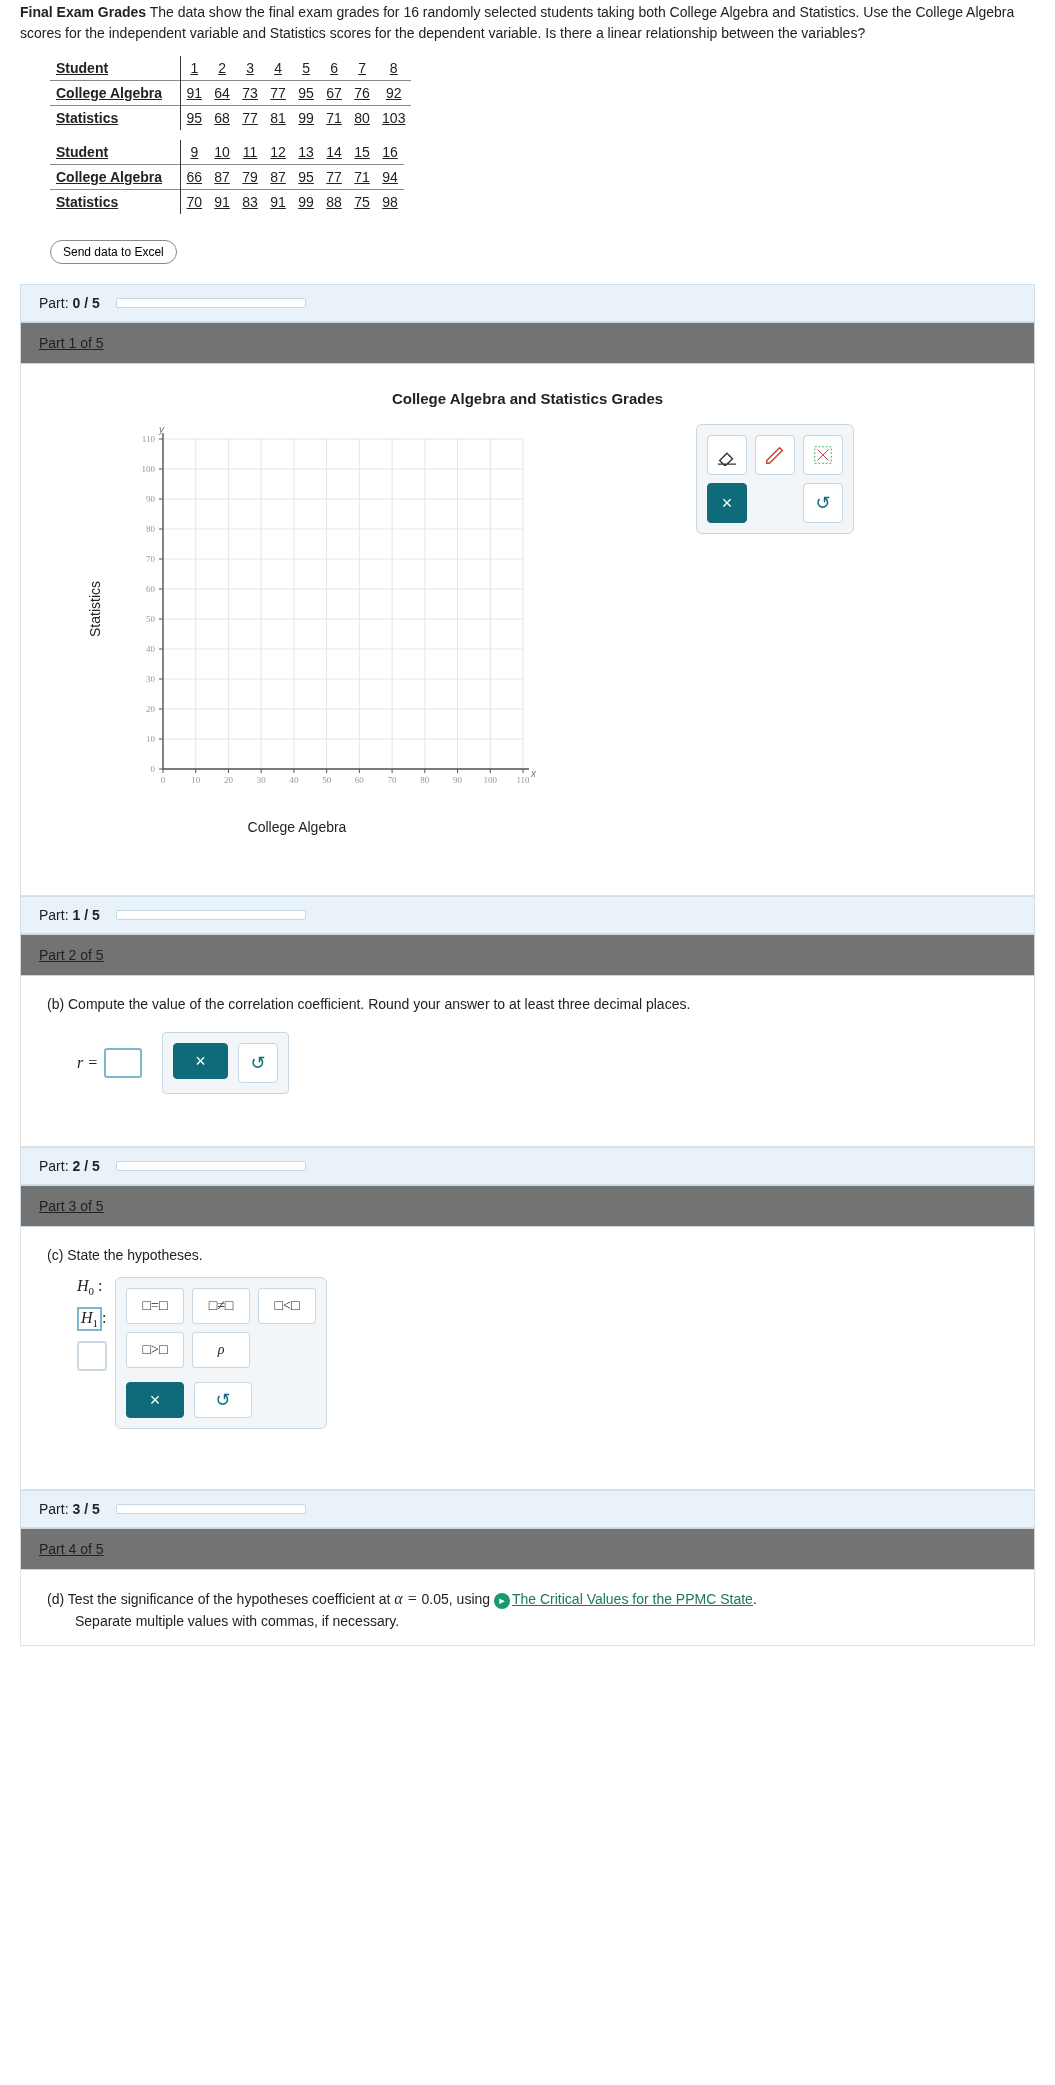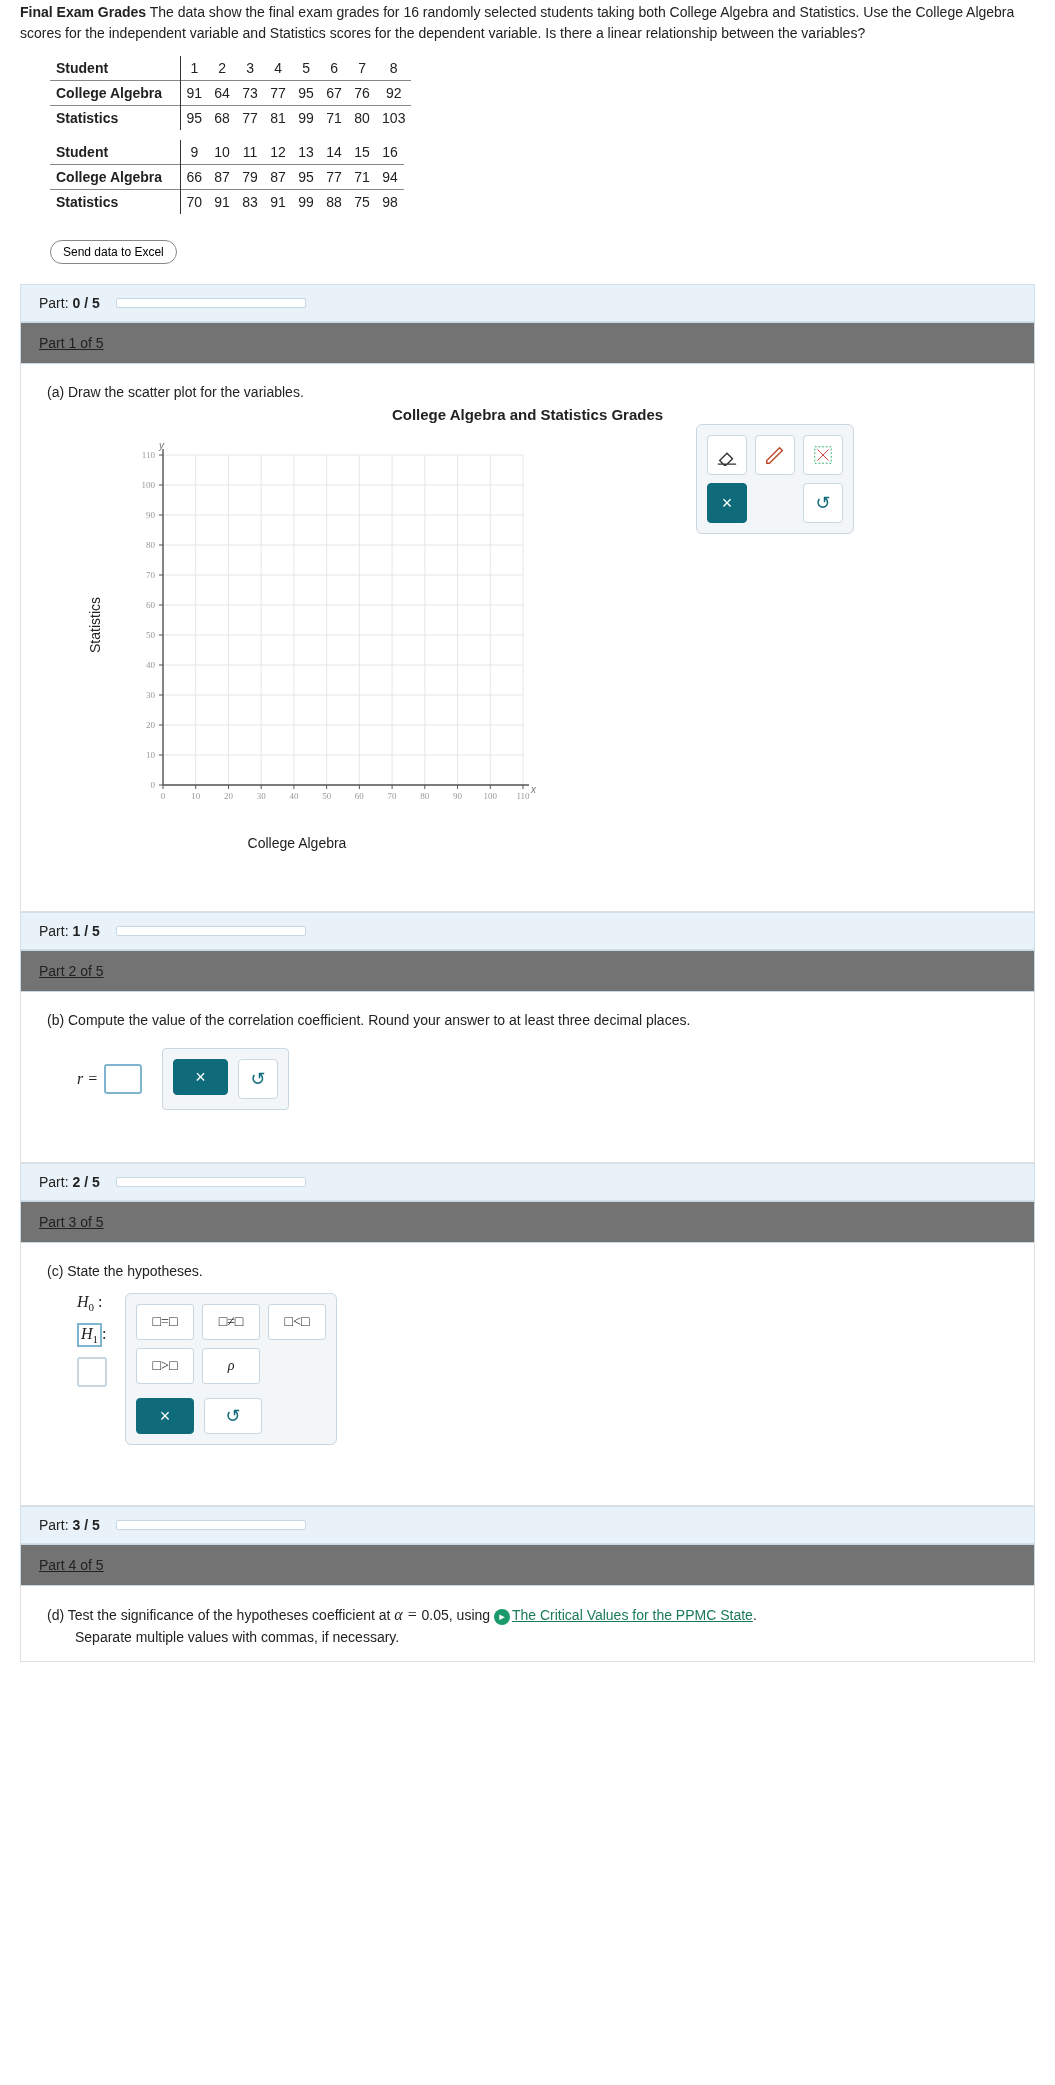--- a/index.html
+++ b/index.html
@@ -8,21 +8,21 @@
     font-size: 14px;
     color: #222;
     margin: 0;
     padding: 0 20px 40px 20px;
     background: #fff;
     width: 1055px;
   }
   .intro { line-height: 1.5; padding-top:2px;}
   .intro b { font-weight: bold; }
   .data-tables { margin: 12px 0 0 30px; }
-  table.data { border-collapse: collapse; margin-bottom: 10px; font-size: 14px; }
+  table.data { border-collapse: collapse; margin-bottom: 10px; font-size: 14px; text-decoration: underline; }
   table.data td, table.data th {
     padding: 4px 6px;
     text-align: center;
     min-width: 28px;
   }
   table.data td.rowh {
     text-align: left;
     font-weight: bold;
     border-right: 1.5px solid #333;
     padding-right: 10px;
@@ -127,21 +127,21 @@
     gap:10px;
     background:#f2f6f8;
     border:1px solid #c8d7e0;
     padding:10px;
     border-radius:4px;
     margin-left:20px;
     vertical-align:middle;
   }
   .ctrl-row .tool-btn.dark { width:55px; height:36px;}
   
-  .hyp-row { display:flex; align-items:flex-start; gap:18px; margin-left:30px;}
+  .hyp-row { display:flex; align-items:flex-start; gap:8px; margin-left:30px;}
   .hyp-labels { display:flex; flex-direction:column; gap:10px; font-family:'Times New Roman',serif; font-size:16px;}
   .hyp-labels .sub { font-size:11px; vertical-align:sub;}
   .h1box { border:2px solid #7fb5cf; padding:0 2px; display:inline-block;}
   .sym-panel {
     background:#f2f6f8;
     border:1px solid #c8d7e0;
     border-radius:6px;
     padding:10px;
     display:flex;
     flex-direction:column;
@@ -273,21 +273,20 @@
 
 
 <div class="part-progress">
   <span><span>Part:</span> <b><span>0</span> <span>/</span> <span>5</span></b></span>
   <span class="pb"><span class="fill" style="width:0%"></span></span>
 </div>
 
 
 <div class="part-header">Part 1 of 5</div>
 <div class="part-body">
-  <div>(a)  Draw the scatter plot for the variables.</div>
   <div class="chart-title">College Algebra and Statistics Grades</div>
   <div class="chart-wrap">
     <div class="ylabel">Statistics</div>
     <div class="plot">
       <svg class="grid" width="420" height="380">
         <g id="gridg">
             <line x1="40" y1="350" x2="40" y2="20" stroke="#e6e6e6" stroke-width="1"></line>
             <line x1="40" y1="350" x2="400" y2="350" stroke="#e6e6e6" stroke-width="1"></line>
             <line x1="40" y1="350" x2="40" y2="354" stroke="#555" stroke-width="1"></line>
             <line x1="36" y1="350" x2="40" y2="350" stroke="#555" stroke-width="1"></line>

